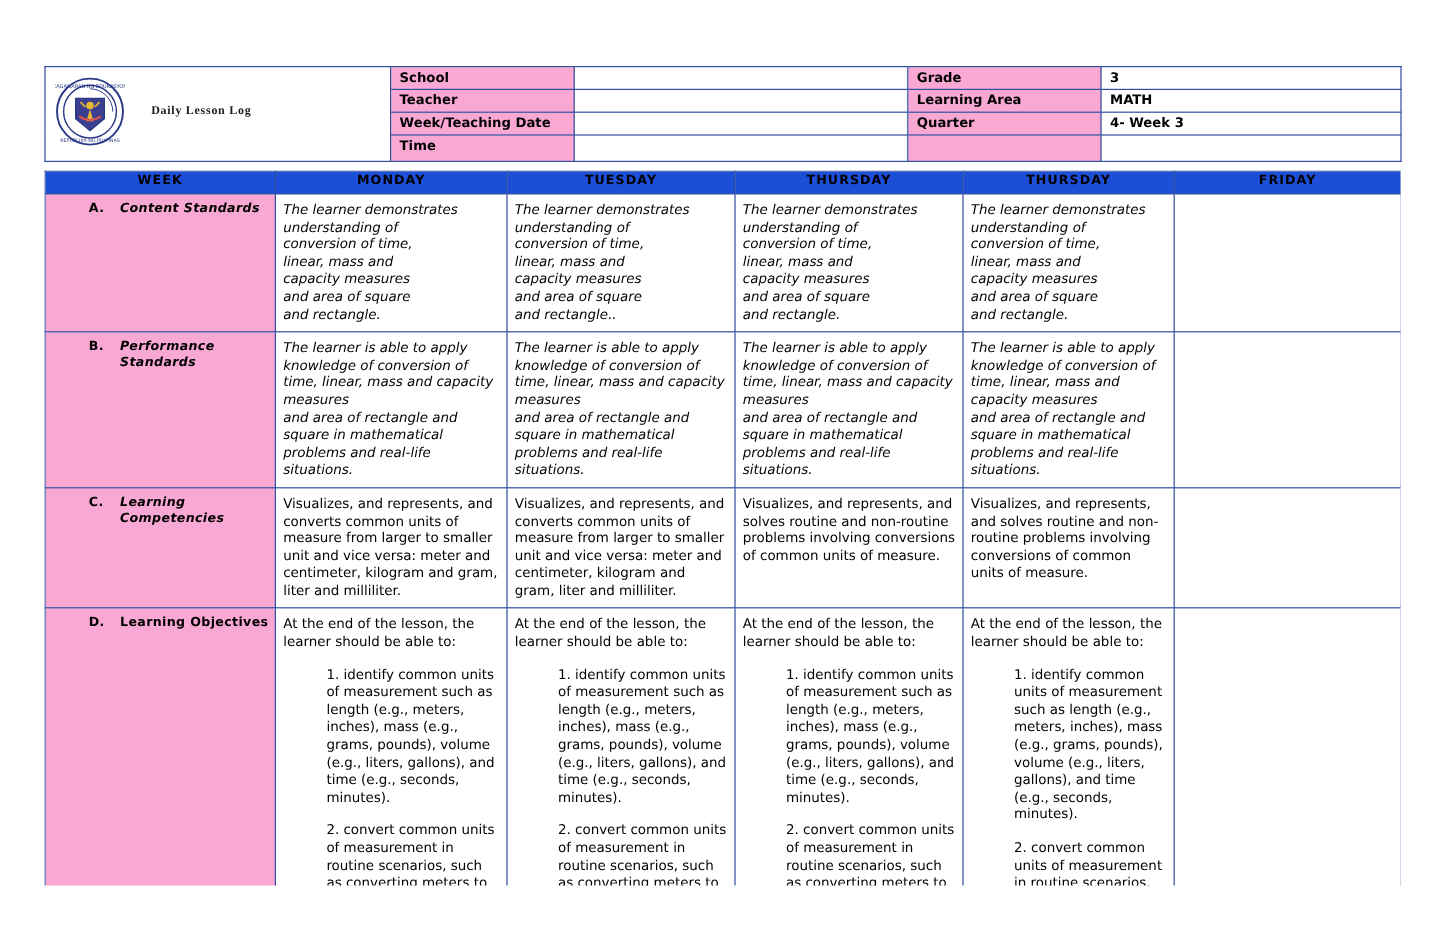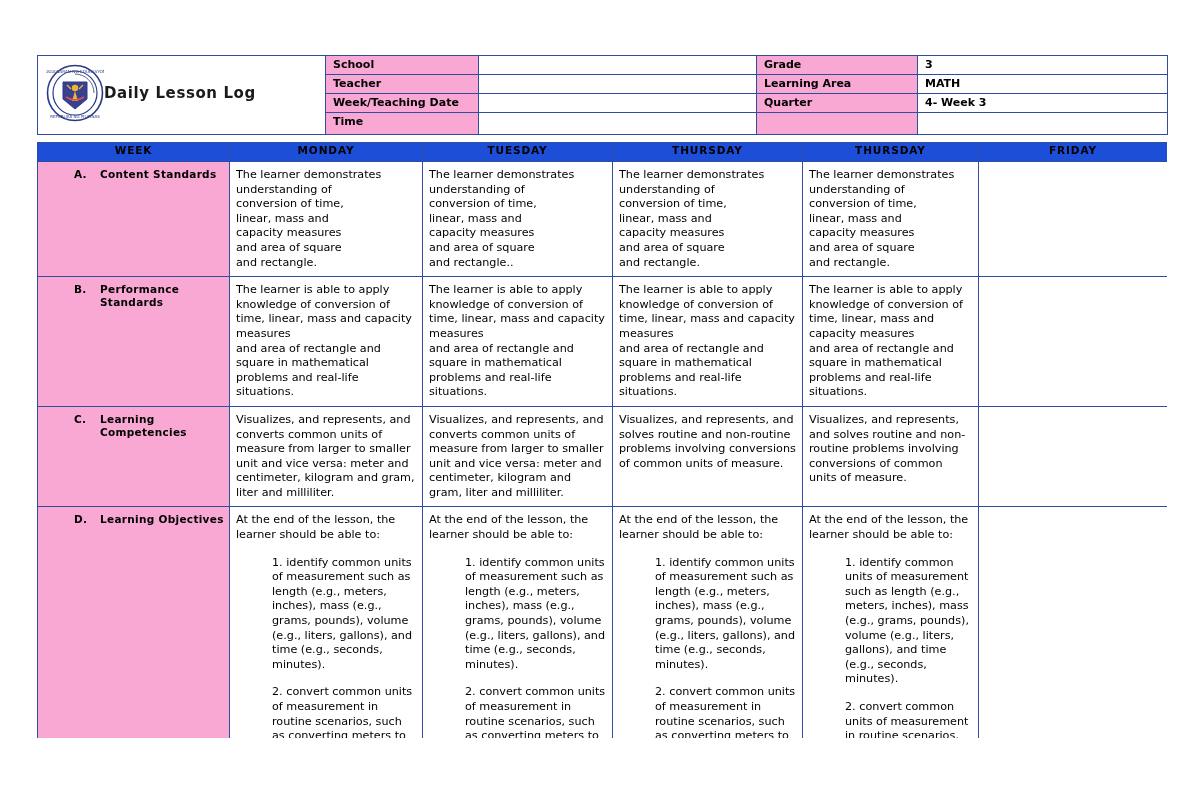--- a/index.html
+++ b/index.html
@@ -49,24 +49,26 @@
     height: 73px;
     padding-left: 8px;
   }
   .seal {
     width: 58px;
     height: 58px;
     flex: 0 0 58px;
     position: relative;
   }
   .dll-title {
-    font-size: 15px;
+    font-size: 10px;
     font-weight: bold;
     letter-spacing: 0.6px;
+    margin-left: 22px;
     color: #1b1b1b;
+    font-family: Liberation Serif, serif;
   }
   .hdr-label {
     font-size: 11px;
     font-weight: bold;
     padding: 2px 0 2px 7px;
     line-height: 14px;
     white-space: nowrap;
   }
   .hdr-value {
     font-size: 11px;
@@ -128,21 +130,21 @@
     font-size: 11.2px;
     line-height: 14.6px;
   }
   td.cell p {
     margin: 0;
   }
   td.cell p + p {
     margin-top: 13px;
     margin-left: 36px;
   }
-  .nowrap-lines { white-space: pre-line; }
+  .nowrap-lines { white-space: pre-line; font-style: italic; }
 </style>
 </head>
 <body>
 
 <div class="page">
 
   <div class="header-wrap">
     <table class="header">
       <colgroup>
         <col style="width:288px">

